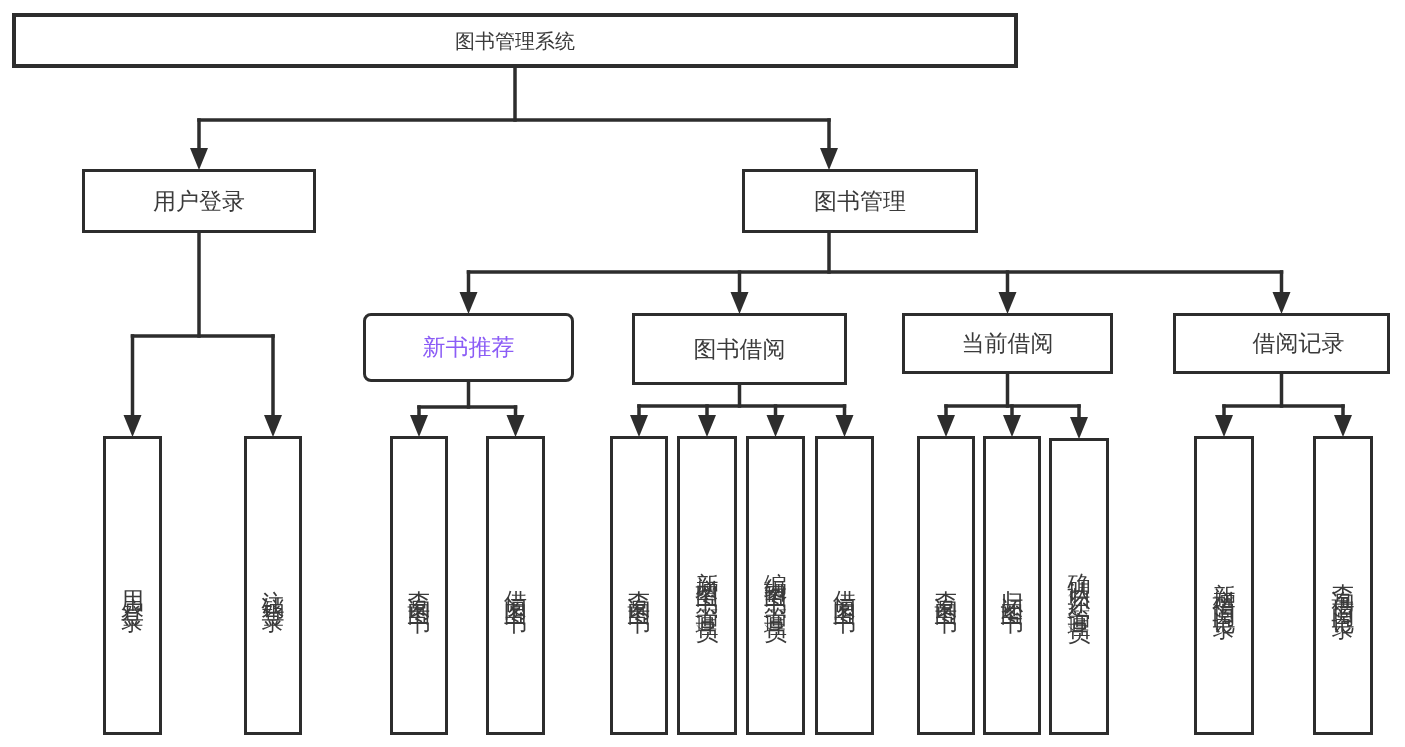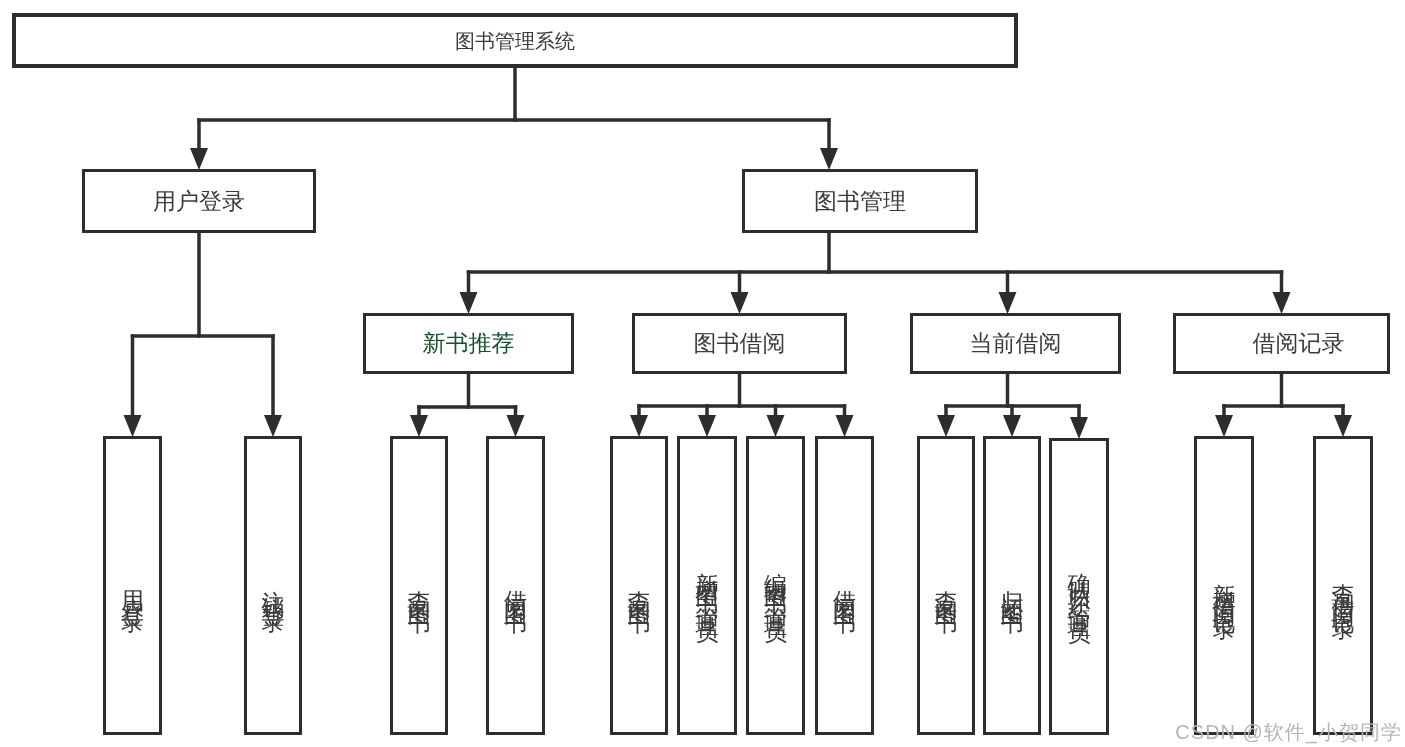--- a/index.html
+++ b/index.html
@@ -111,32 +111,31 @@
       <line x1="1224" y1="406" x2="1343" y2="406" stroke="#2d2d2d" stroke-width="3.5" stroke-linecap="square"></line>
       <line x1="1224" y1="406" x2="1224" y2="419" stroke="#2d2d2d" stroke-width="3.5" stroke-linecap="square"></line>
       <polygon points="1215,415 1233,415 1224,437" fill="#2d2d2d"></polygon>
       <line x1="1343" y1="406" x2="1343" y2="419" stroke="#2d2d2d" stroke-width="3.5" stroke-linecap="square"></line>
       <polygon points="1334,415 1352,415 1343,437" fill="#2d2d2d"></polygon>
     </svg>
   <div id="nodes-layer">
       <div class="node h root" style="left: 12px; top: 13px; width: 1006px; height: 55px; border-color: rgb(45, 45, 45); color: rgb(58, 58, 58);">图书管理系统</div>
       <div class="node h" style="left: 82px; top: 169px; width: 234px; height: 64px; border-color: rgb(45, 45, 45); color: rgb(58, 58, 58);">用户登录</div>
       <div class="node h" style="left: 711px; top: 169px; width: 236px; height: 64px; border-color: rgb(45, 45, 45); color: rgb(58, 58, 58); margin-left: 31px;">图书管理</div>
-      <div class="node h" style="left: 363px; top: 313px; width: 211px; height: 61px; border-color: rgb(45, 45, 45); color: #14532d;">新书推荐</div>
-      <div class="node h" style="left: 632px; top: 313px; width: 215px; height: 61px; border-color: rgb(45, 45, 45); color: rgb(58, 58, 58);">图书借阅</div>
-      <div class="node h" style="left: 902px; top: 313px; width: 211px; height: 61px; border-color: rgb(45, 45, 45); color: rgb(58, 58, 58); margin-left: 8px;">当前借阅</div>
+      <div class="node h" style="left: 363px; top: 313px; width: 211px; height: 69px; border-color: rgb(45, 45, 45); color: #8b5cf6; border-radius: 8px;">新书推荐</div>
+      <div class="node h" style="left: 632px; top: 313px; width: 215px; height: 72px; border-color: rgb(45, 45, 45); color: rgb(58, 58, 58);">图书借阅</div>
+      <div class="node h" style="left: 902px; top: 313px; width: 211px; height: 61px; border-color: rgb(45, 45, 45); color: rgb(58, 58, 58);">当前借阅</div>
       <div class="node h" style="left: 1173px; top: 313px; width: 217px; height: 61px; border-color: rgb(45, 45, 45); color: rgb(58, 58, 58); padding-left: 34px;">借阅记录</div>
       <div class="node v" style="left: 103px; top: 436px; width: 59px; height: 299px; border-color: rgb(45, 45, 45); color: rgb(58, 58, 58);">用户登录</div>
       <div class="node v" style="left: 244px; top: 436px; width: 58px; height: 299px; border-color: rgb(45, 45, 45); color: rgb(58, 58, 58);">注销登录</div>
       <div class="node v" style="left: 390px; top: 436px; width: 58px; height: 299px; border-color: rgb(45, 45, 45); color: rgb(58, 58, 58);">查询图书</div>
       <div class="node v" style="left: 486px; top: 436px; width: 59px; height: 299px; border-color: rgb(45, 45, 45); color: rgb(58, 58, 58);">借阅图书</div>
       <div class="node v" style="left: 610px; top: 436px; width: 58px; height: 299px; border-color: rgb(45, 45, 45); color: rgb(58, 58, 58);">查询图书</div>
       <div class="node v" style="left: 677px; top: 436px; width: 60px; height: 299px; border-color: rgb(45, 45, 45); color: rgb(58, 58, 58);">新增图书（管理员）</div>
       <div class="node v" style="left: 746px; top: 436px; width: 59px; height: 299px; border-color: rgb(45, 45, 45); color: rgb(58, 58, 58);">编辑图书（管理员）</div>
       <div class="node v" style="left: 815px; top: 436px; width: 59px; height: 299px; border-color: rgb(45, 45, 45); color: rgb(58, 58, 58);">借阅图书</div>
       <div class="node v" style="left: 917px; top: 436px; width: 58px; height: 299px; border-color: rgb(45, 45, 45); color: rgb(58, 58, 58);">查询图书</div>
       <div class="node v" style="left: 983px; top: 436px; width: 58px; height: 299px; border-color: rgb(45, 45, 45); color: rgb(58, 58, 58);">归还图书</div>
       <div class="node v" style="left: 1049px; top: 438px; width: 60px; height: 297px; border-color: rgb(45, 45, 45); color: rgb(58, 58, 58);">确认归还（管理员）</div>
       <div class="node v" style="left: 1194px; top: 436px; width: 60px; height: 299px; border-color: rgb(45, 45, 45); color: rgb(58, 58, 58);">新增借阅记录</div>
       <div class="node v" style="left: 1313px; top: 436px; width: 60px; height: 299px; border-color: rgb(45, 45, 45); color: rgb(58, 58, 58);">查询借阅记录</div>
     </div>
-  <div class="watermark">CSDN @软件_小贺同学</div>
 </div>
 
 </body></html>

